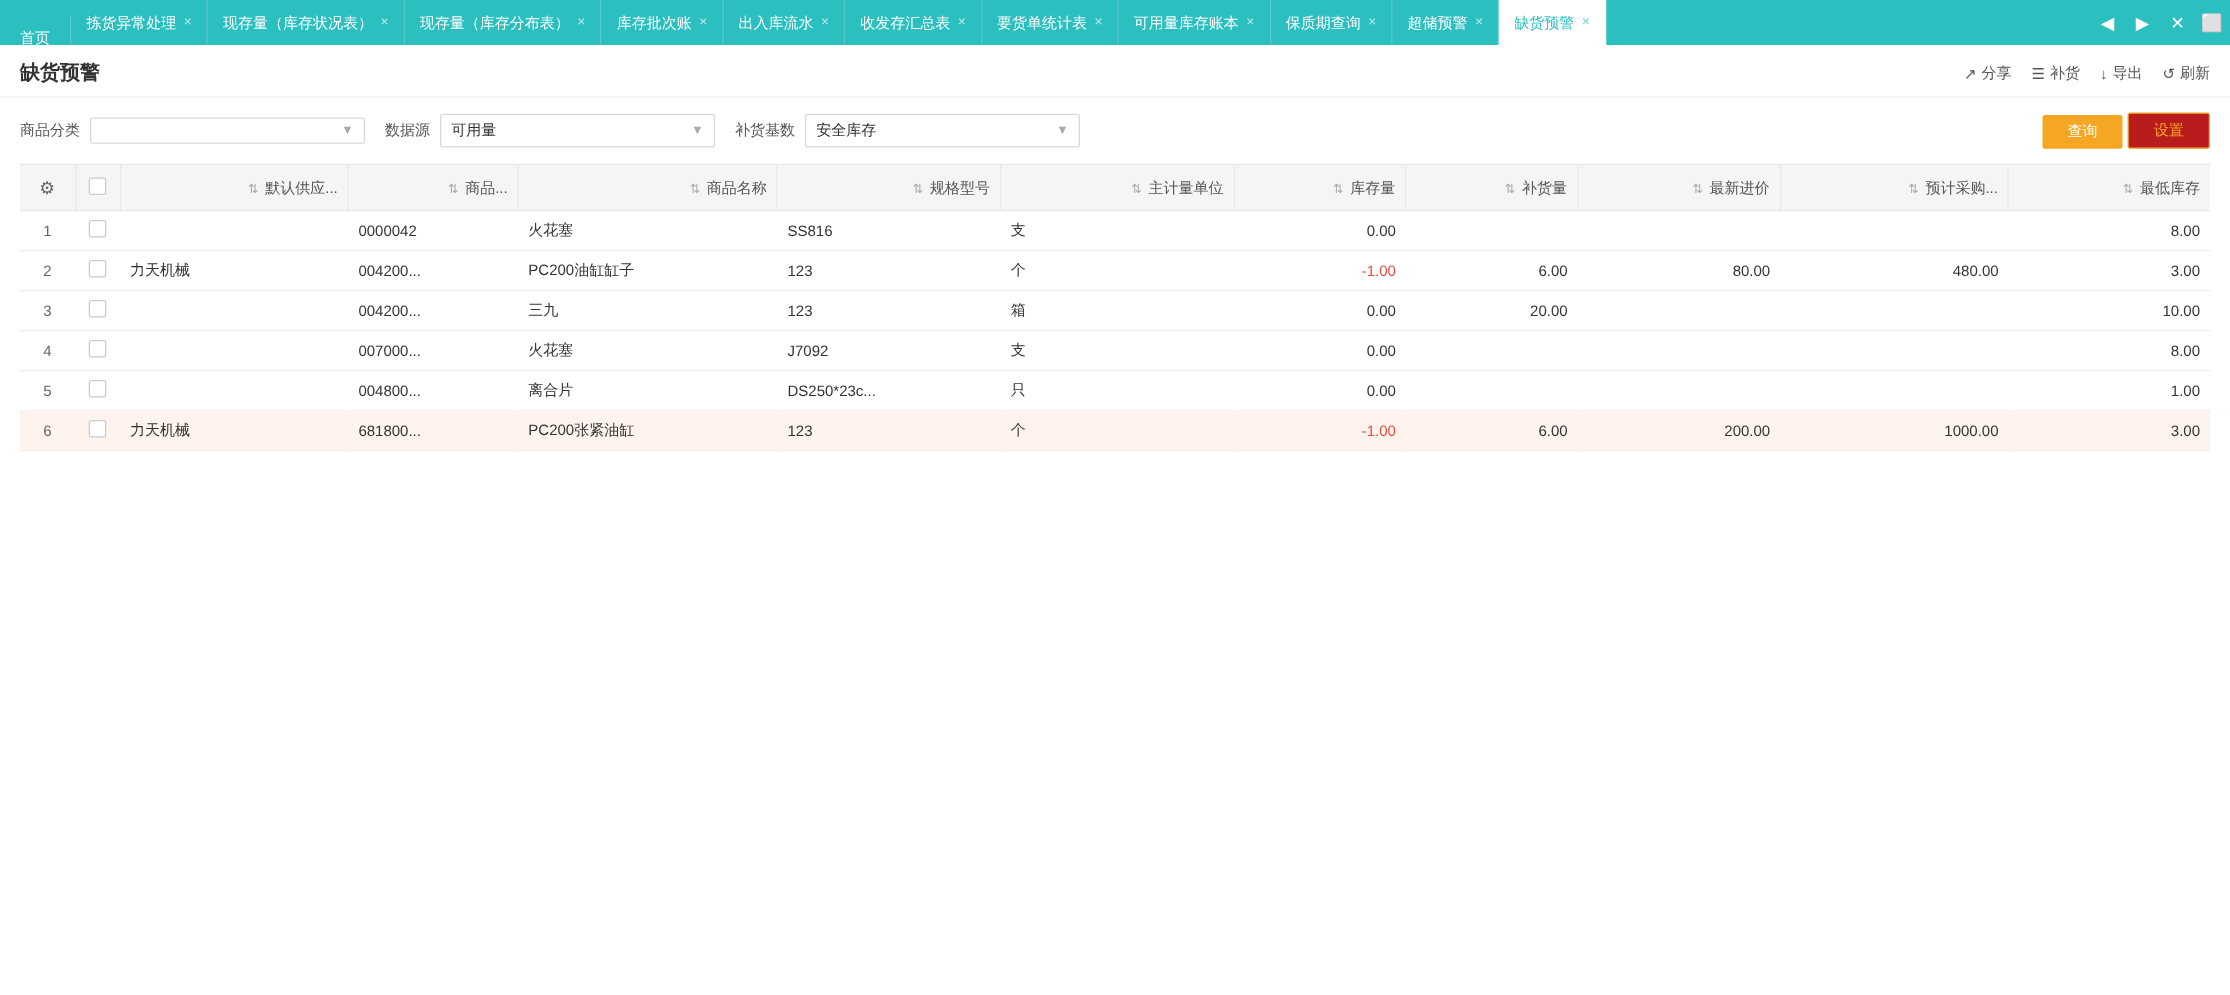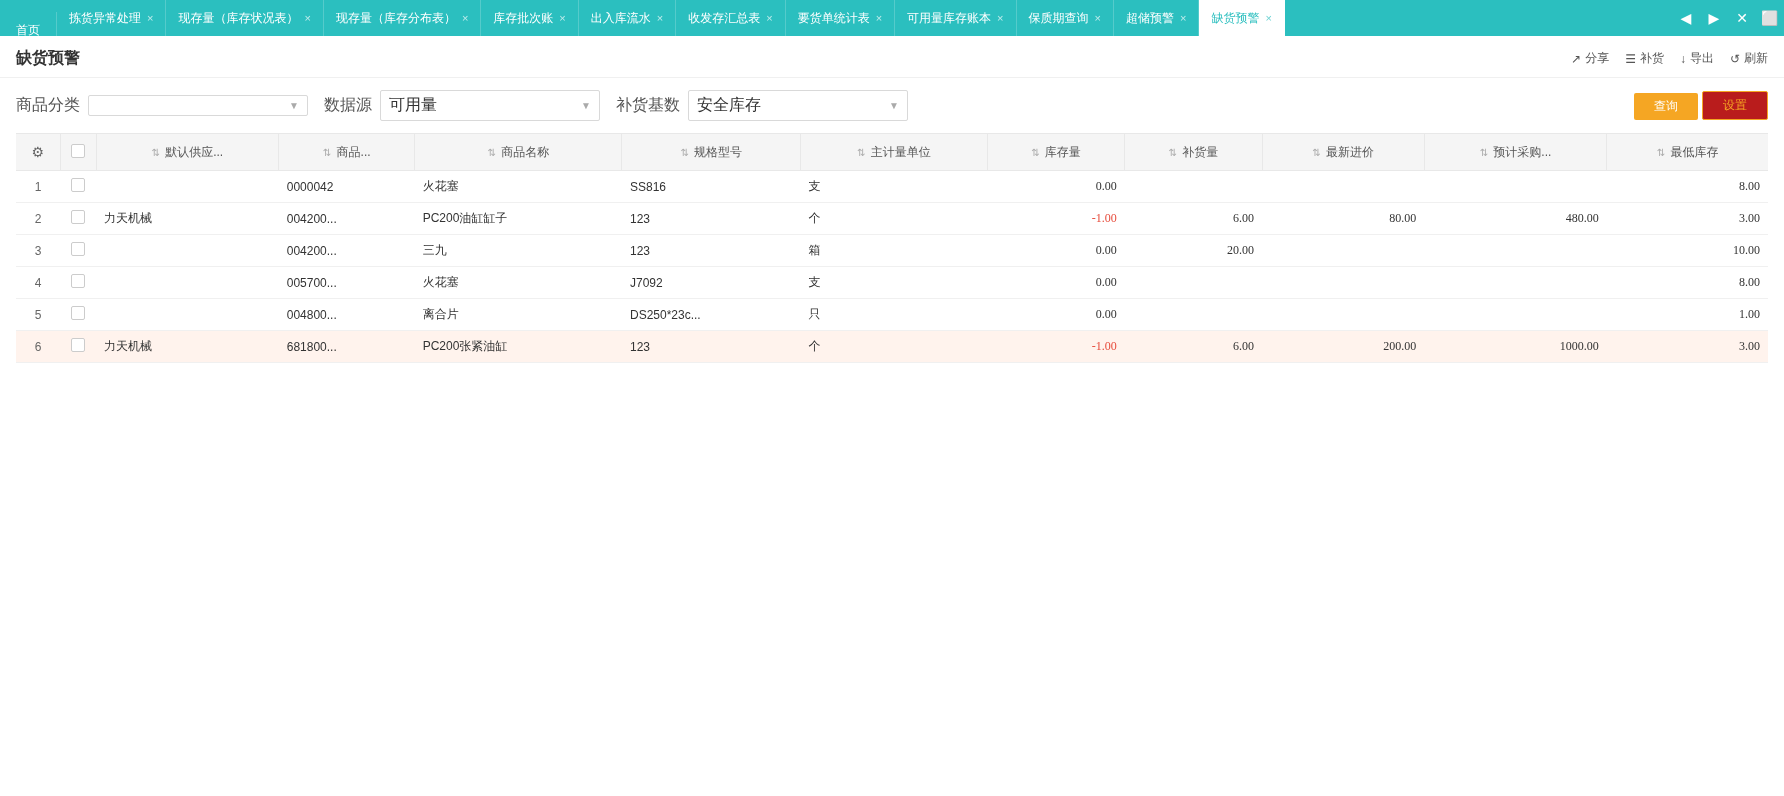--- a/index.html
+++ b/index.html
@@ -97,39 +97,39 @@
       gap: 16px;
       background: #fff;
     }
     .filter-group {
       display: flex;
       align-items: center;
       gap: 8px;
     }
     .filter-label {
       color: #555;
-      font-size: 16px;
+      font-size: 12px;
       white-space: nowrap;
     }
     .filter-select {
       display: flex;
       align-items: center;
       border: 1px solid #d9d9d9;
       border-radius: 2px;
       padding: 4px 8px;
       min-width: 160px;
       background: #fff;
       cursor: pointer;
       justify-content: space-between;
     }
     .filter-select-wide {
       min-width: 220px;
     }
     .filter-select .arrow { color: #aaa; font-size: 10px; margin-left: 8px; }
-    .filter-value { color: #333; font-size: 16px; }
+    .filter-value { color: #333; font-size: 12px; }
 
     .filter-actions {
       margin-left: auto;
       display: flex;
       flex-direction: row;
       gap: 4px;
       align-items: flex-end;
     }
     .btn-query {
       background: #f5a623;
@@ -159,42 +159,42 @@
       border-collapse: collapse;
       font-size: 12px;
     }
     thead tr {
       background: #f5f5f5;
       border-top: 1px solid #e8e8e8;
       border-bottom: 1px solid #e8e8e8;
     }
     thead th {
       padding: 8px 8px;
-      text-align: center;
+      text-align: right;
       color: #555;
       font-weight: normal;
       white-space: nowrap;
       border-right: 1px solid #e8e8e8;
     }
     thead th:last-child { border-right: none; margin-top: 44px; }
     thead th .sort-icon { color: #aaa; font-size: 10px; margin-right: 2px; }
     tbody tr {
       border-bottom: 1px solid #f0f0f0;
       background: #fff;
     }
     tbody tr.highlighted { background: #fff3ed; }
     tbody td {
       padding: 7px 8px;
       color: #333;
       white-space: nowrap;
     }
     .col-num { width: 40px; text-align: center; color: #666; }
     .col-check { width: 36px; text-align: center; }
     .col-settings { width: 44px; text-align: center; }
-    .col-number { text-align: right; font-family: Liberation Serif, serif; }
+    .col-number { text-align: right; }
     .negative { color: #e74c3c; }
 
     
     .cb {
       width: 14px;
       height: 14px;
       border: 1px solid #ccc;
       border-radius: 2px;
       display: inline-block;
       background: #fff;
@@ -418,21 +418,21 @@
       <td class="col-number ">0.00</td>
       <td class="col-number">20.00</td>
       <td class="col-number"></td>
       <td class="col-number"></td>
       <td class="col-number">10.00</td>
     </tr>
           <tr>
       <td class="col-num">4</td>
       <td class="col-check"><span class="cb"></span></td>
       <td></td>
-      <td>005700...</td>
+      <td>007000...</td>
       <td>火花塞</td>
       <td>J7092</td>
       <td>支</td>
       <td class="col-number ">0.00</td>
       <td class="col-number"></td>
       <td class="col-number"></td>
       <td class="col-number"></td>
       <td class="col-number">8.00</td>
     </tr>
           <tr>

